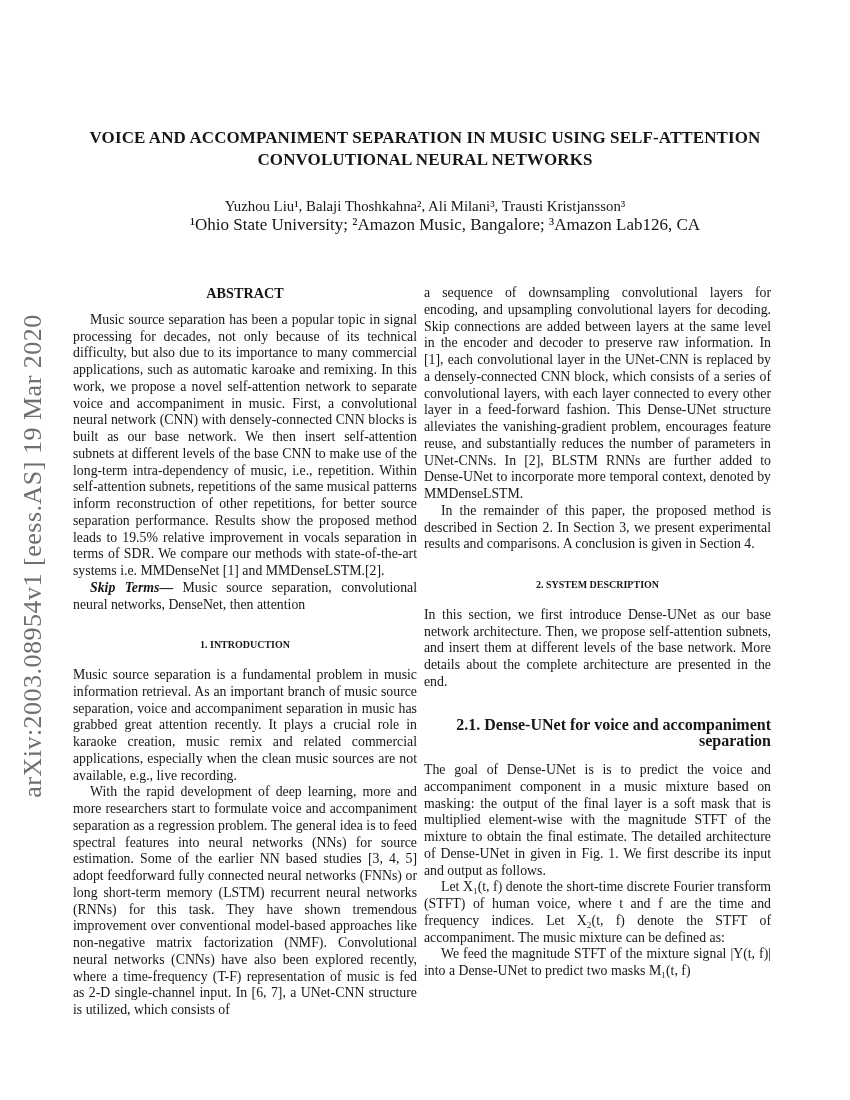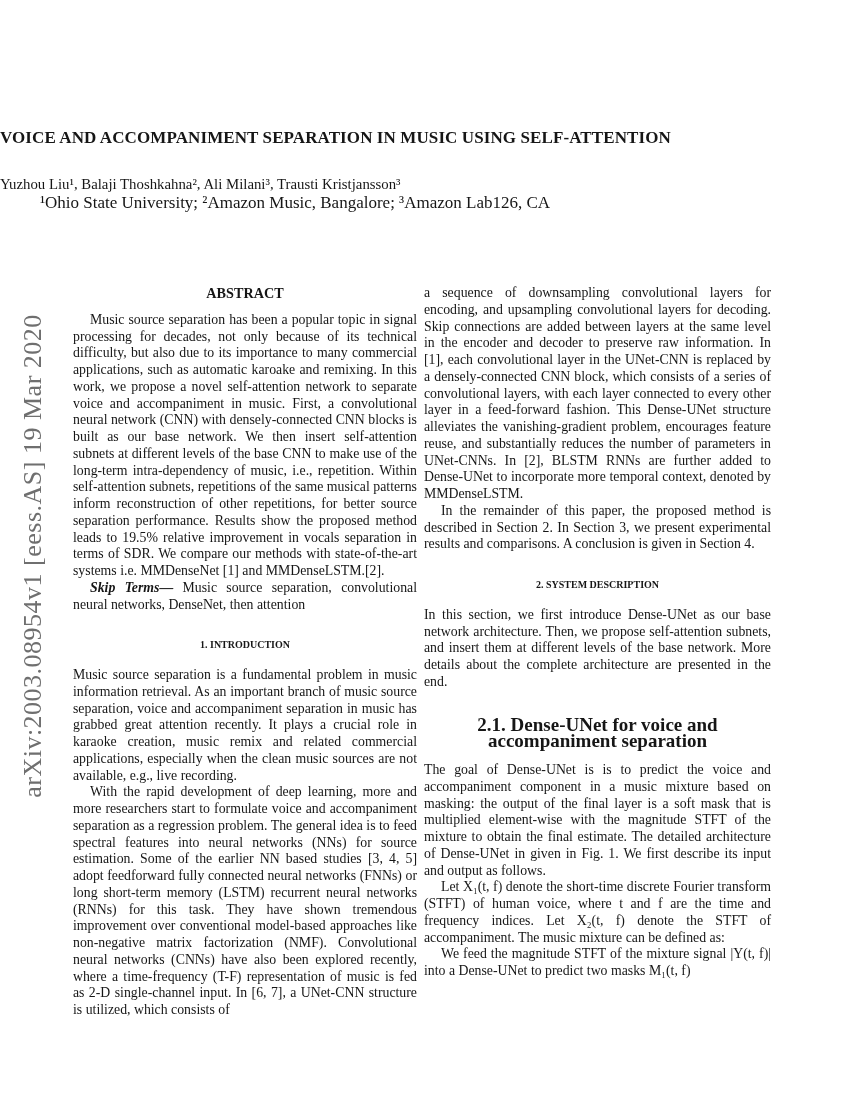--- a/index.html
+++ b/index.html
@@ -29,20 +29,21 @@
     color: #6f6f6f;
     white-space: nowrap;
   }
 
   
   .header {
     position: absolute;
     top: 127px;
     left: 0;
     width: 850px;
+    text-align: center;
   }
   .title-line {
     font-weight: bold;
     font-size: 17px;
     line-height: 22px;
     letter-spacing: 0.1px;
   }
   .authors {
     margin-top: 27px;
     font-size: 14.8px;
@@ -75,22 +76,22 @@
     margin: 0 0 10px 0;
   }
   .section-heading {
     font-weight: bold;
     font-size: 10px;
     text-align: center;
     margin: 24px 0 13px 0;
   }
   .subsection-heading {
     font-weight: bold;
-    font-size: 19px;
-    text-align: center;
+    font-size: 16px;
+    text-align: right;
     margin: 26px 0 12px 0;
   }
   .index-terms { margin-top: 9px; }
   .index-terms-label { font-weight: bold; font-style: italic; }
 
   .equation {
     display: flex;
     align-items: baseline;
     margin: 13px 0 14px 0;
   }
@@ -103,20 +104,21 @@
 </style>
 </head>
 <body>
 
 <div class="page">
 
   <div class="watermark">arXiv:2003.08954v1  [eess.AS]  19 Mar 2020</div>
 
   <div class="header">
     <div class="title-line">VOICE AND ACCOMPANIMENT SEPARATION IN MUSIC USING SELF-ATTENTION</div>
+    <div class="title-line">CONVOLUTIONAL NEURAL NETWORKS</div>
     <div class="authors">Yuzhou Liu¹, Balaji Thoshkahna², Ali Milani³, Trausti Kristjansson³</div>
     <div class="affiliations">¹Ohio State University; ²Amazon Music, Bangalore; ³Amazon Lab126, CA</div>
   </div>
 
   <div class="col col-left">
     <div class="abstract-heading">ABSTRACT</div>
     <p class="indent">Music source separation has been a popular topic in signal processing for decades, not only because of its technical difficulty, but also due to its importance to many commercial applications, such as automatic karoake and remixing. In this work, we propose a novel self-attention network to separate voice and accompaniment in music. First, a convolutional neural network (CNN) with densely-connected CNN blocks is built as our base network. We then insert self-attention subnets at different levels of the base CNN to make use of the long-term intra-dependency of music, i.e., repetition. Within self-attention subnets, repetitions of the same musical patterns inform reconstruction of other repetitions, for better source separation performance. Results show the proposed method leads to 19.5% relative improvement in vocals separation in terms of SDR. We compare our methods with state-of-the-art systems i.e. MMDenseNet [1] and MMDenseLSTM.[2].</p>
     <p class="indent index-terms">
       <span class="index-terms-label">Skip Terms—</span><span> Music source separation, convolutional neural networks, DenseNet, then attention</span>
     </p>

